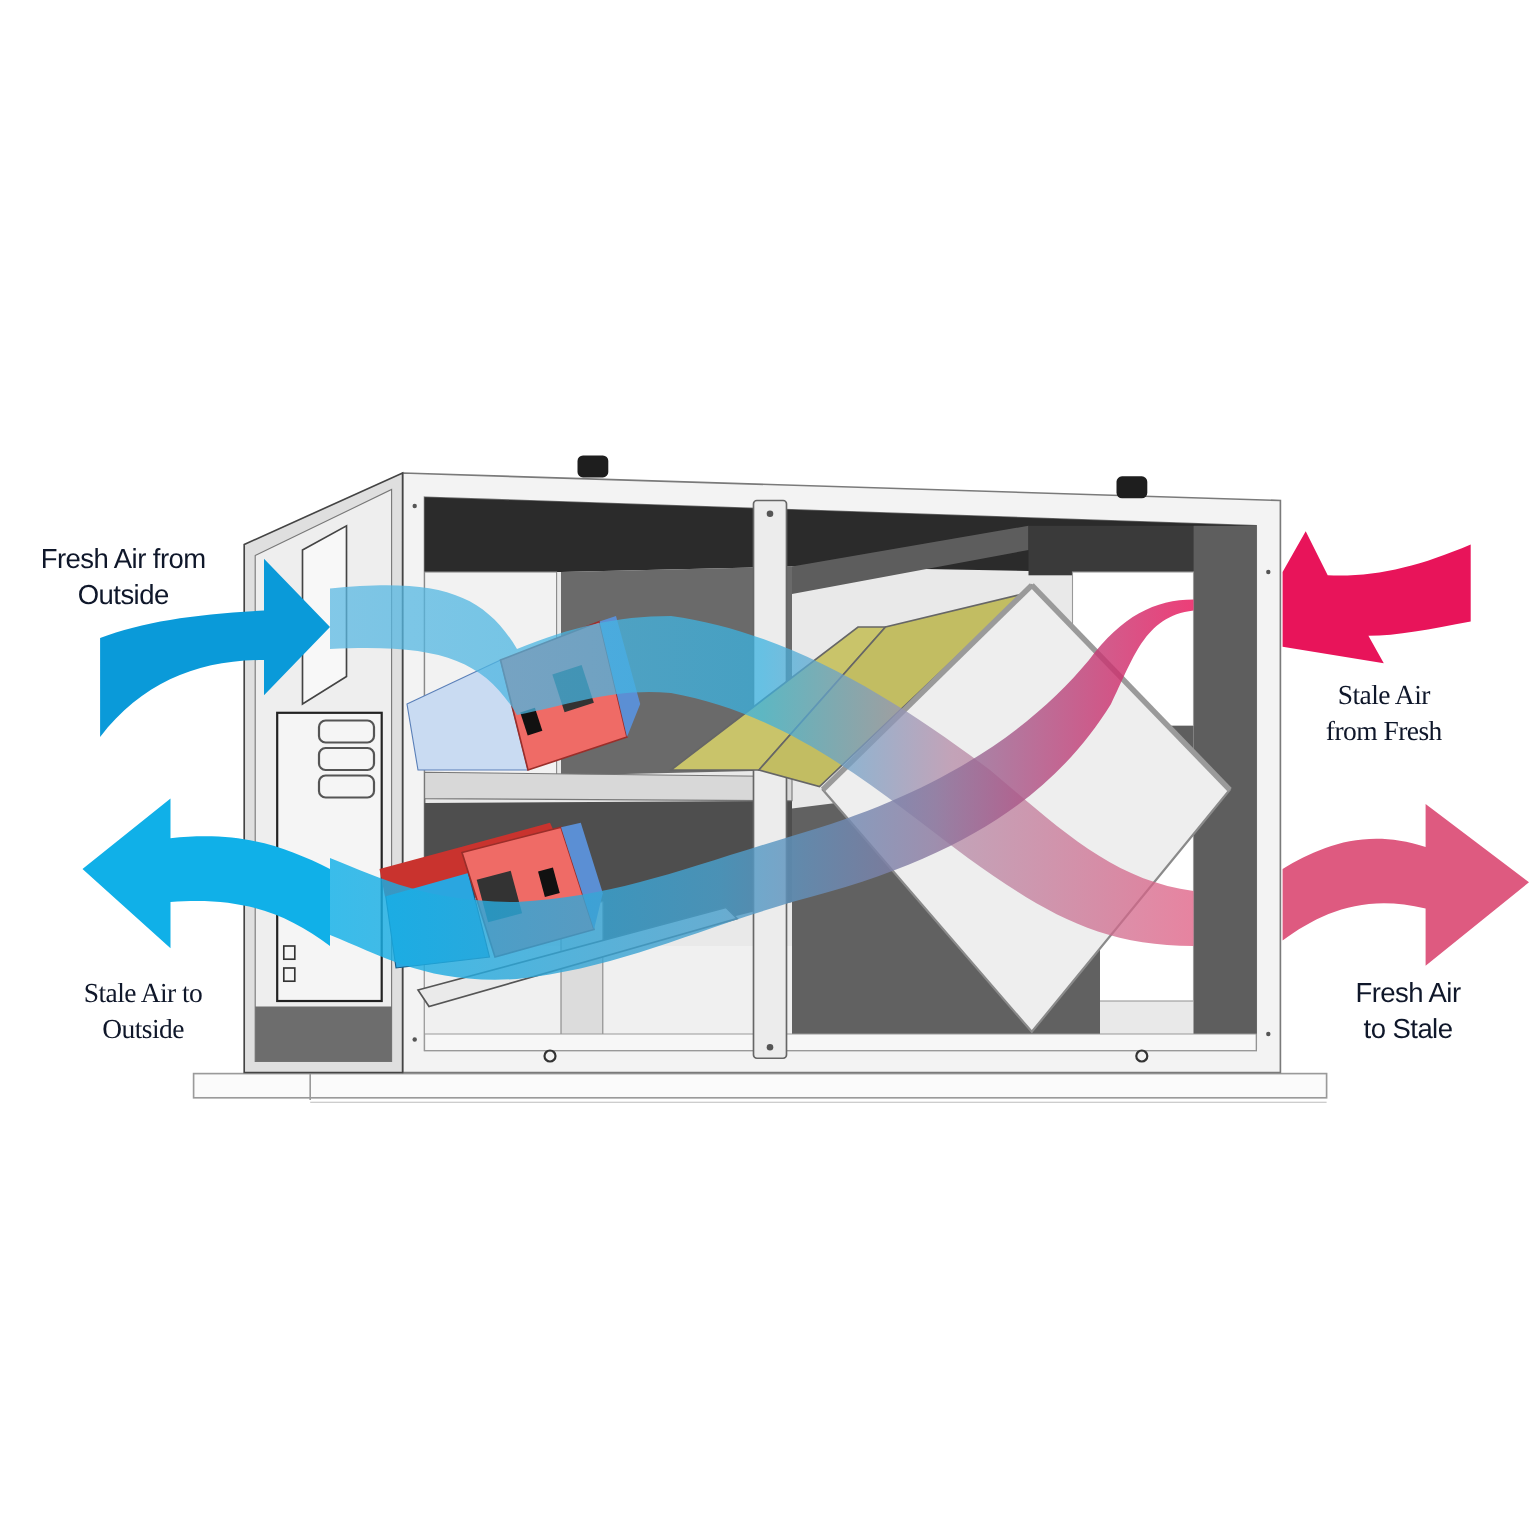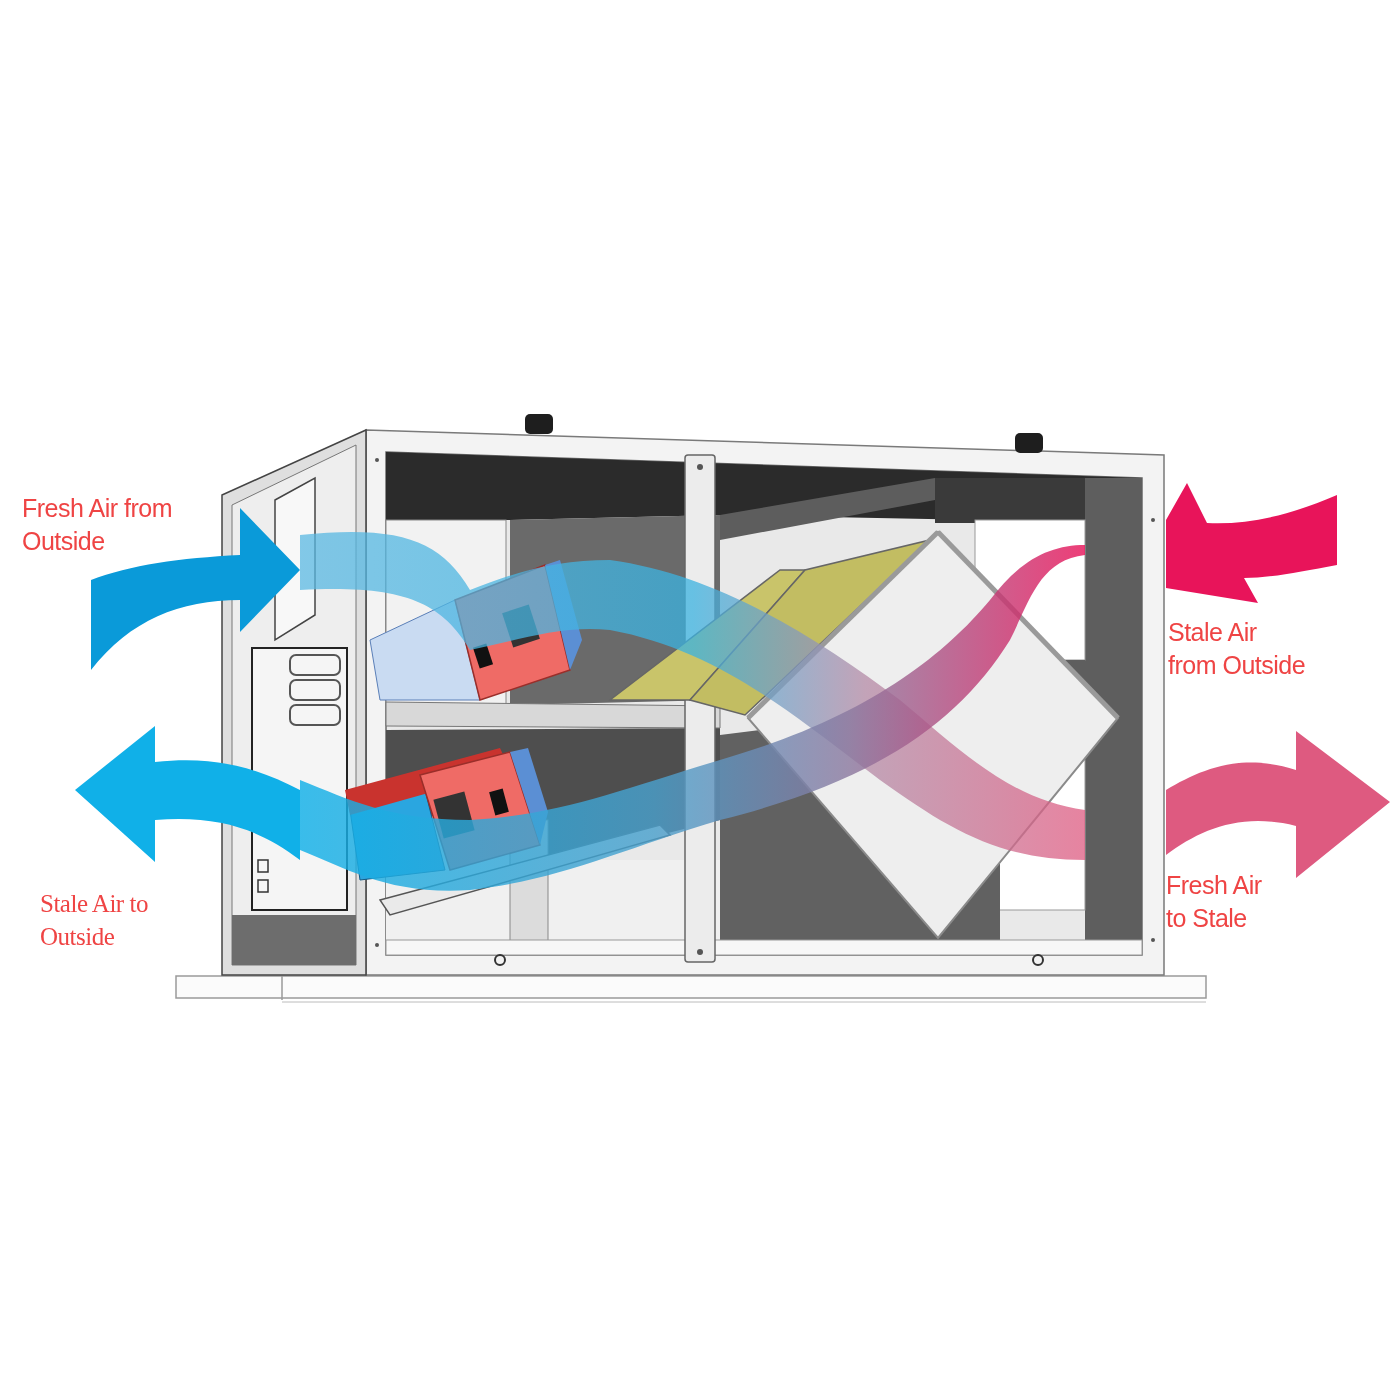--- a/index.html
+++ b/index.html
@@ -1,20 +1,20 @@
 <!DOCTYPE html>
 <html><head>
 <meta charset="utf-8">
 <style>
   html, body { margin:0; padding:0; background:#ffffff; }
   body { width:1400px; height:1400px; position:relative; overflow:hidden;
          font-family: "Liberation Sans", "DejaVu Sans", sans-serif; }
   #stage { position:absolute; left:0; top:0; width:1400px; height:1400px; }
-  .label { position:absolute; color:#ef4444; font-size:25px; line-height:33px;
-           letter-spacing:-0.5px; white-space:nowrap; }
+  .label { position:absolute; color:#0f172a; font-size:25px; line-height:33px;
+           text-align:center; letter-spacing:-0.5px; white-space:nowrap; }
   .label span { display:block; }
 </style>
 </head>
 <body>
 
 <div id="stage">
 <svg width="1400" height="1400" viewBox="0 0 1400 1400" xmlns="http://www.w3.org/2000/svg">
   <defs>
     <linearGradient id="gBlueRed" x1="0" y1="0" x2="1" y2="0">
       <stop offset="0" stop-color="#10b0e8"></stop>
@@ -154,22 +154,22 @@
   <div class="label" style="left:22px; top:492px; width:180px;">
     <span>Fresh Air from</span>
     <span>Outside</span>
   </div>
 
   <div class="label" style="left:40px; top:887px; width:180px;font-family:Liberation Serif, serif;">
     <span>Stale Air to</span>
     <span>Outside</span>
   </div>
 
-  <div class="label" style="left:1168px; top:616px; width:180px;">
+  <div class="label" style="left:1168px; top:616px; width:180px;font-family:Liberation Serif, serif;">
     <span>Stale Air</span>
-    <span>from Outside</span>
+    <span>from Fresh</span>
   </div>
 
-  <div class="label" style="left:1166px; top:869px; width:180px;">
+  <div class="label" style="left:1166px; top:887px; width:180px;padding-left:24px;">
     <span>Fresh Air</span>
     <span>to Stale</span>
   </div>
 </div>
 
 </body></html>

